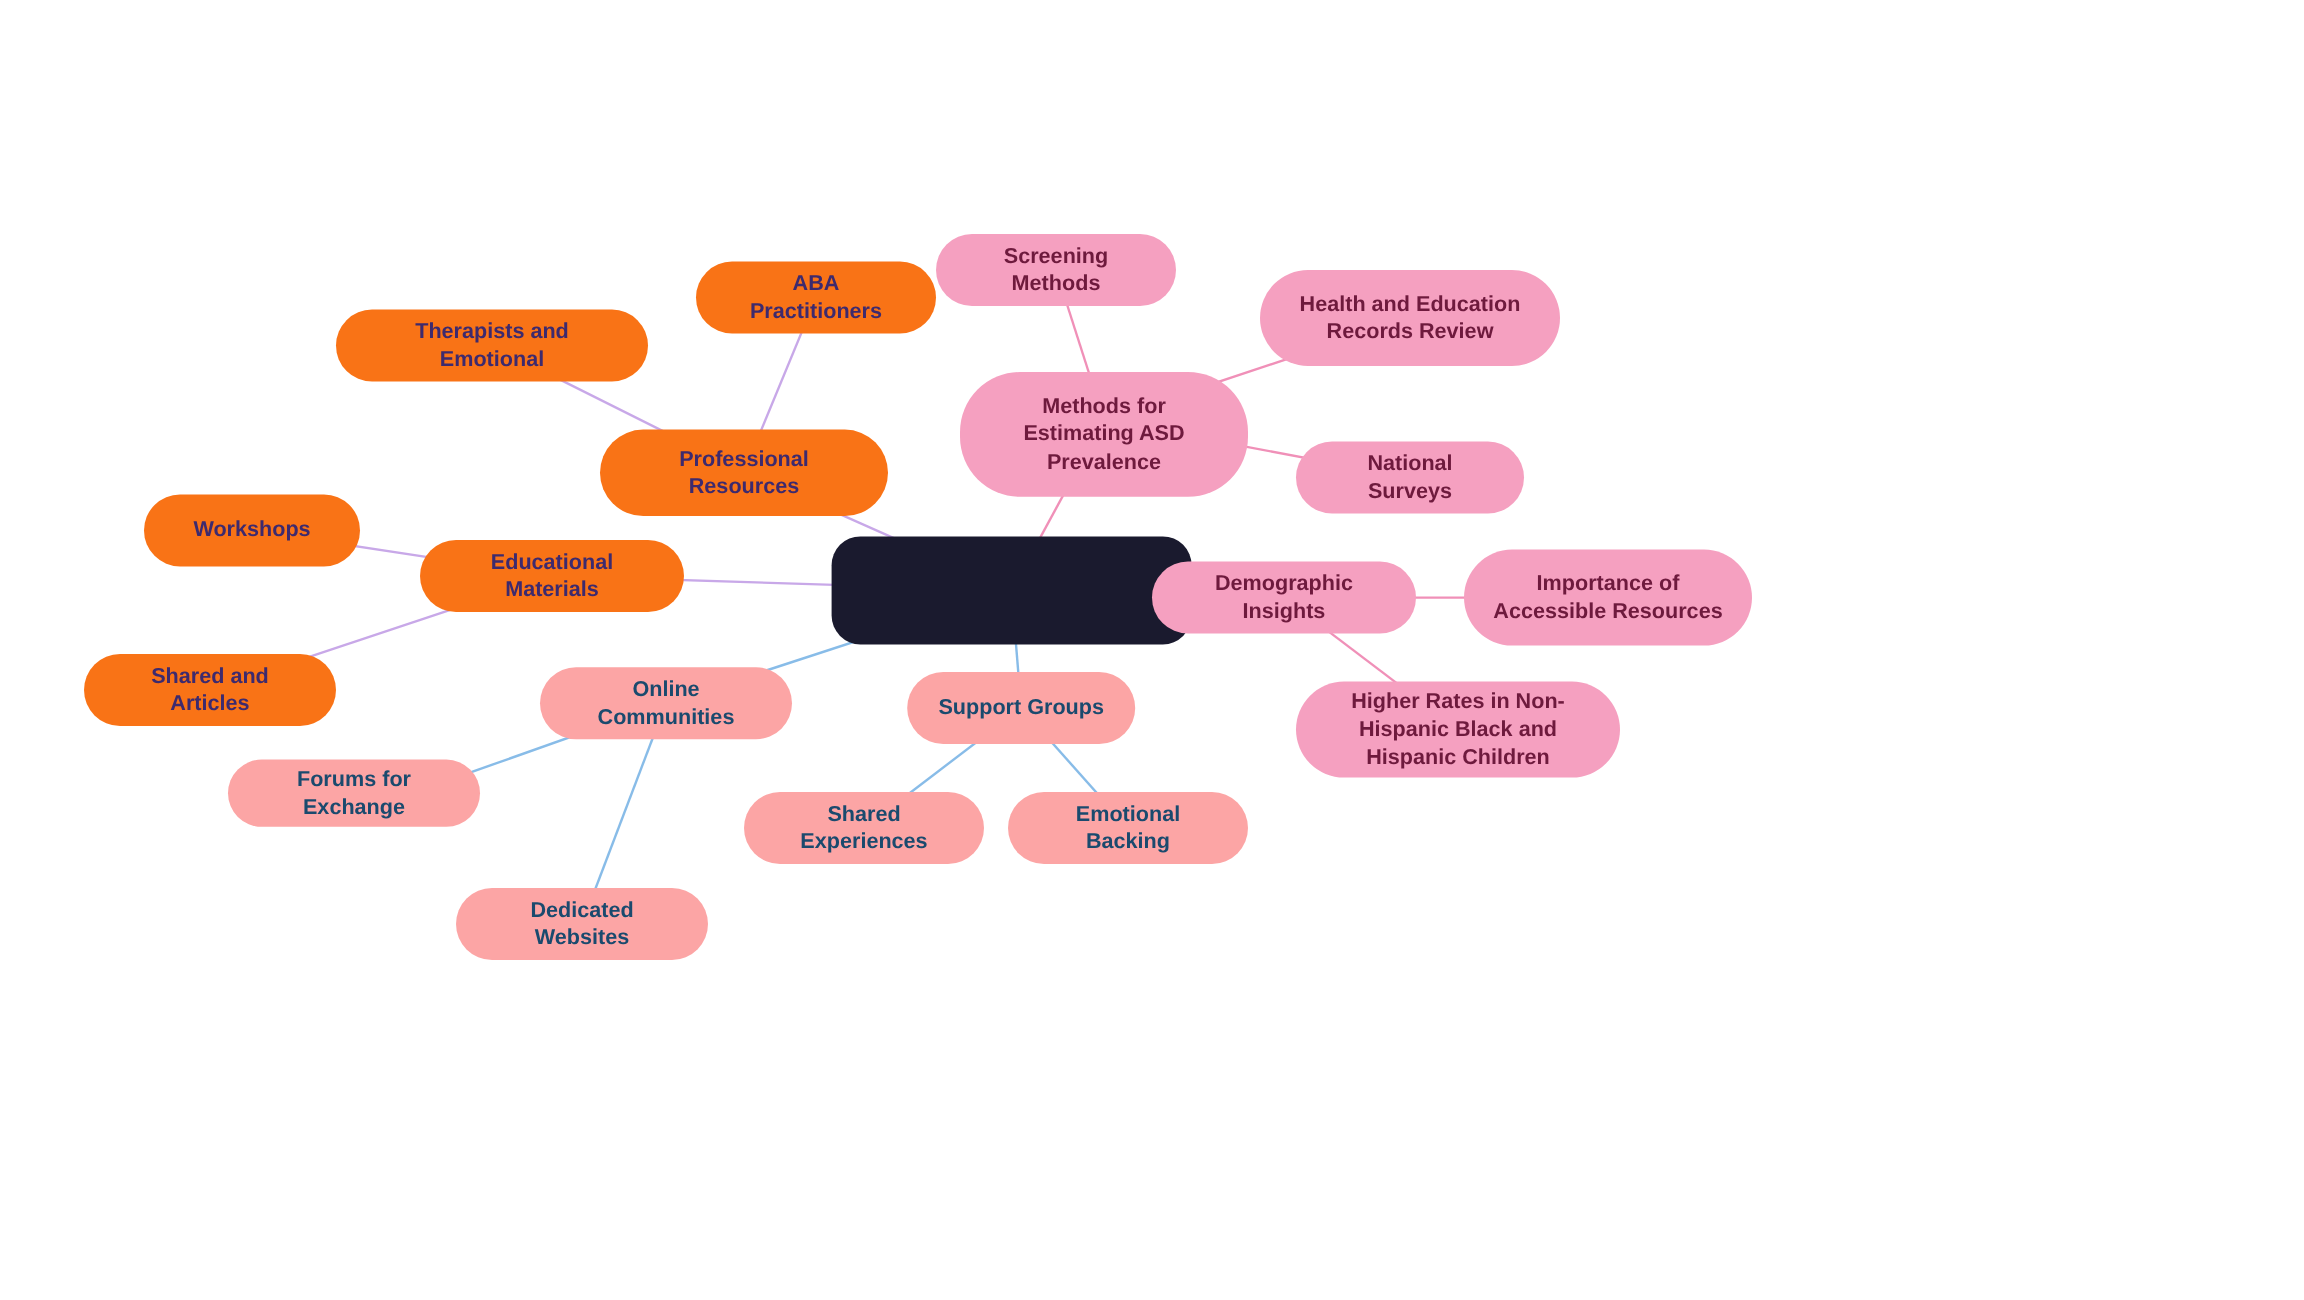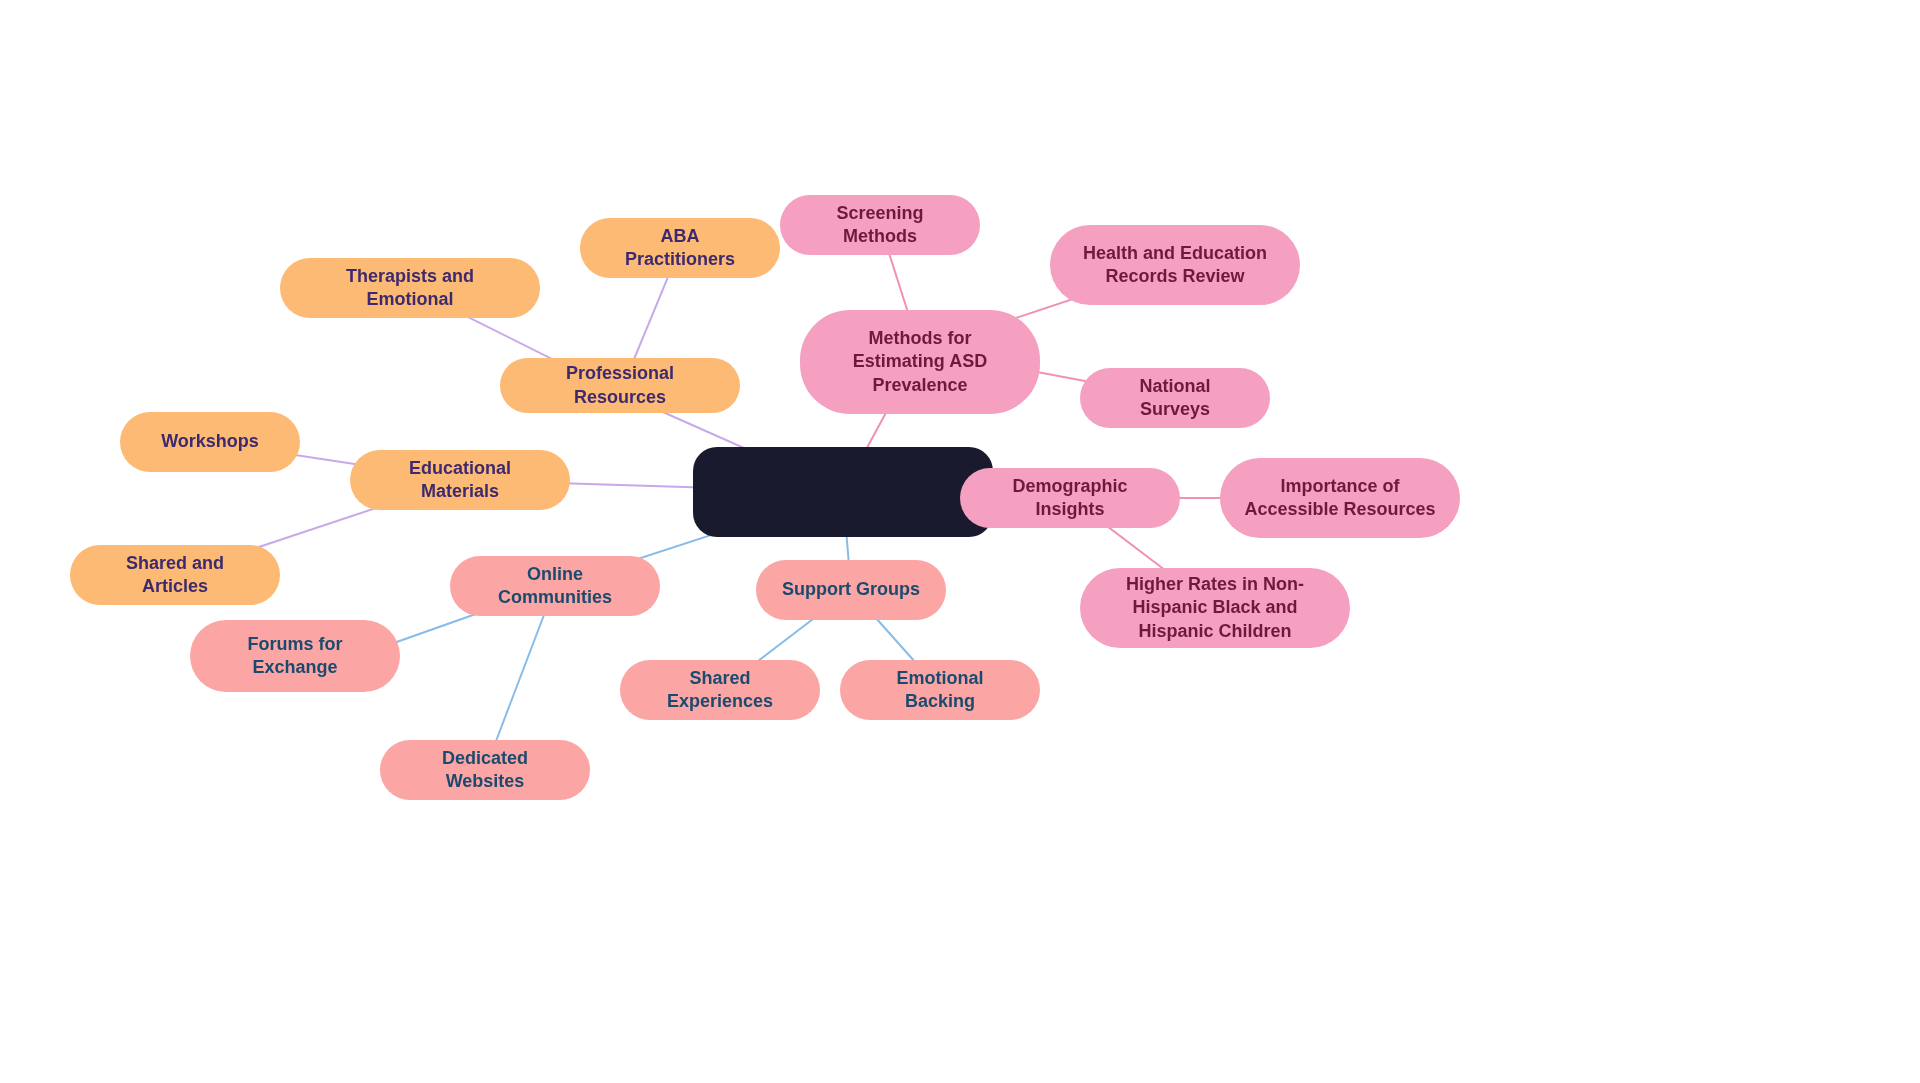--- a/index.html
+++ b/index.html
@@ -39,21 +39,21 @@
       background: #1a1a2e;
       color: #ffffff;
       font-size: 26px;
       font-weight: 600;
       border-radius: 24px;
       width: 300px;
       height: 90px;
     }
 
     .node-purple {
-      background: #fdba74;
+      background: #f97316;
       color: #3d2a6e;
       border: none;
     }
 
     .node-blue {
       background: #fca5a5;
       color: #1a4a6e;
       border: none;
     }
 
@@ -83,28 +83,28 @@
     <line x1="851" y1="590" x2="940" y2="690" stroke="#88bce8" stroke-width="2"></line>
     <line x1="920" y1="350" x2="880" y2="225" stroke="#f090b8" stroke-width="2"></line>
     <line x1="920" y1="350" x2="1175" y2="265" stroke="#f090b8" stroke-width="2"></line>
     <line x1="920" y1="350" x2="1175" y2="398" stroke="#f090b8" stroke-width="2"></line>
     <line x1="1070" y1="498" x2="1340" y2="498" stroke="#f090b8" stroke-width="2"></line>
     <line x1="1070" y1="498" x2="1215" y2="608" stroke="#f090b8" stroke-width="2"></line>
   </svg>
 
 <div class="node node-center" style="left: 693px; top: 447px; width: 300px; height: 90px;"></div>
 
-<div class="node node-purple" style="left: 500px; top: 358px; width: 240px; height: 55px;">Professional Resources</div>
+<div class="node node-purple" style="left: 500px; top: 358px; width: 240px; height: 72px;">Professional Resources</div>
 <div class="node node-purple" style="left: 580px; top: 218px; width: 200px; height: 60px;">ABA Practitioners</div>
 <div class="node node-purple" style="left: 280px; top: 258px; width: 260px; height: 60px;">Therapists and Emotional</div>
 <div class="node node-purple" style="left: 120px; top: 412px; width: 180px; height: 60px;">Workshops</div>
 <div class="node node-purple" style="left: 350px; top: 450px; width: 220px; height: 60px;">Educational Materials</div>
 <div class="node node-purple" style="left: 70px; top: 545px; width: 210px; height: 60px;">Shared and Articles</div>
 <div class="node node-blue" style="left: 450px; top: 556px; width: 210px; height: 60px;">Online Communities</div>
-<div class="node node-blue" style="left: 190px; top: 620px; width: 210px; height: 72px;">Forums for Exchange</div>
+<div class="node node-blue" style="left: 190px; top: 633px; width: 210px; height: 56px;">Forums for Exchange</div>
 <div class="node node-blue" style="left: 380px; top: 740px; width: 210px; height: 60px;">Dedicated Websites</div>
 <div class="node node-blue" style="left: 756px; top: 560px; width: 190px; height: 60px;">Support Groups</div>
 <div class="node node-blue" style="left: 620px; top: 660px; width: 200px; height: 60px;">Shared Experiences</div>
 <div class="node node-blue" style="left: 840px; top: 660px; width: 200px; height: 60px;">Emotional Backing</div>
 <div class="node node-pink" style="left: 800px; top: 310px; width: 240px; height: 104px;">Methods for Estimating ASD Prevalence</div>
 <div class="node node-pink" style="left: 780px; top: 195px; width: 200px; height: 60px;">Screening Methods</div>
 <div class="node node-pink" style="left: 1050px; top: 225px; width: 250px; height: 80px;">Health and Education Records Review</div>
 <div class="node node-pink" style="left: 1080px; top: 368px; width: 190px; height: 60px;">National Surveys</div>
 <div class="node node-pink" style="left: 960px; top: 468px; width: 220px; height: 60px;">Demographic Insights</div>
 <div class="node node-pink" style="left: 1220px; top: 458px; width: 240px; height: 80px;">Importance of Accessible Resources</div>

